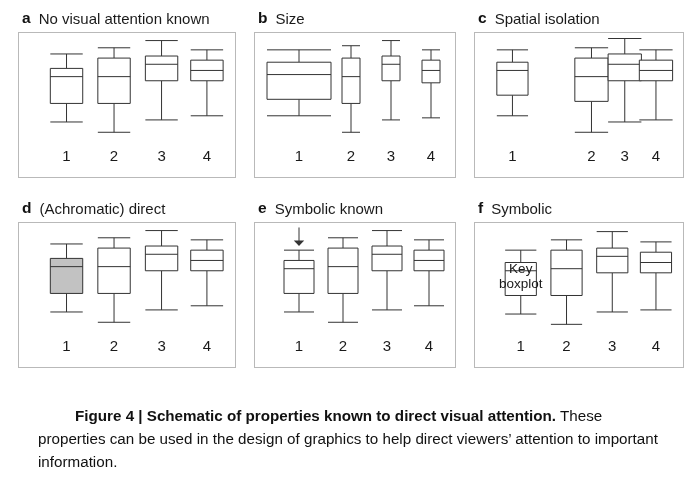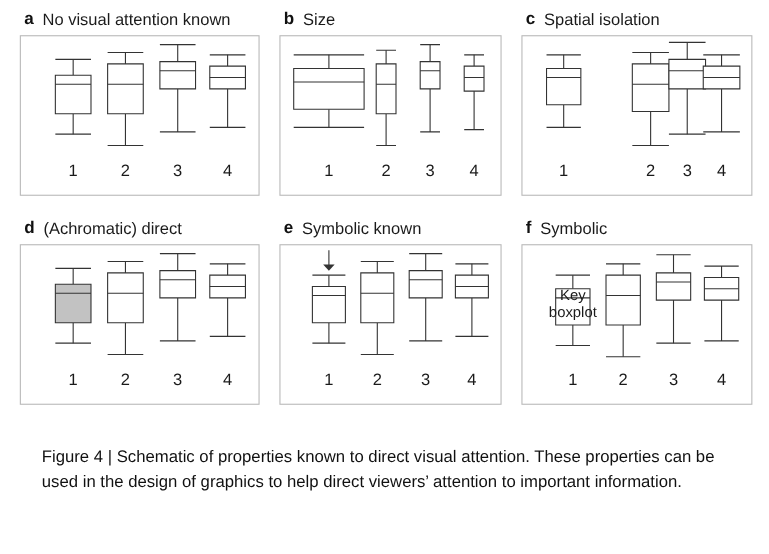--- a/index.html
+++ b/index.html
@@ -108,21 +108,22 @@
   .caption {
     position: absolute;
     left: 38px;
     top: 404px;
     width: 620px;
     font-size: 15.2px;
     line-height: 23px;
     color: #111111;
   }
   .caption b {
-    font-weight: normal;
+    font-weight: bold;
+    margin-left: 37px;
   }
 </style>
 </head>
 <body>
 
 <div id="figure-root">
 
   <div class="panel-grid">
       <div class="panel">
         <div class="panel-header">

